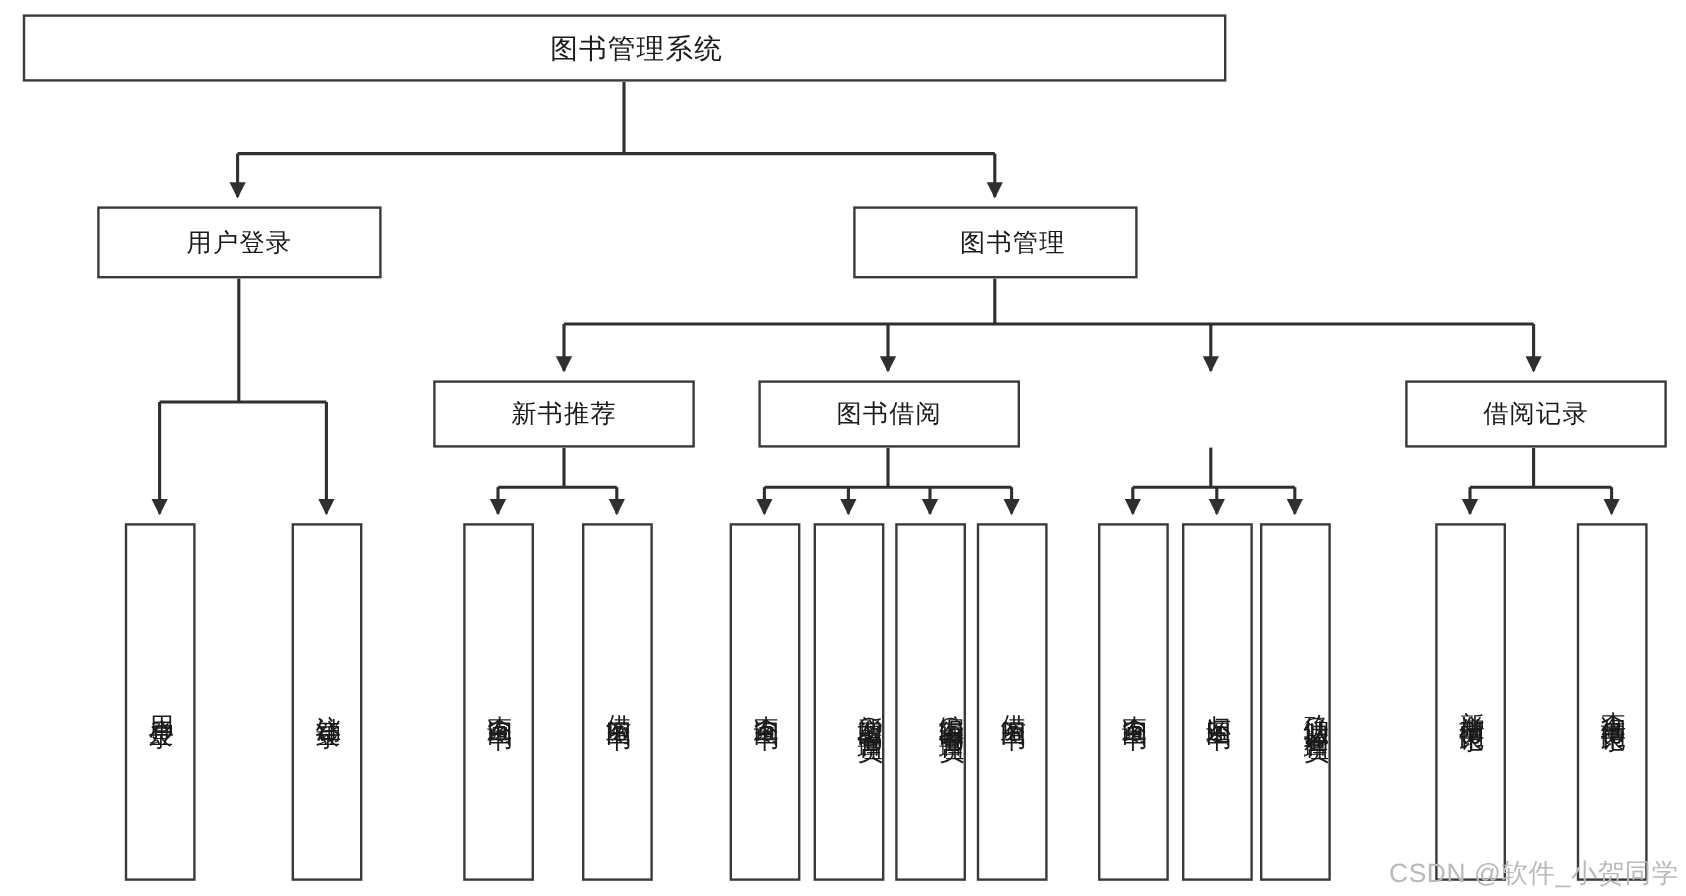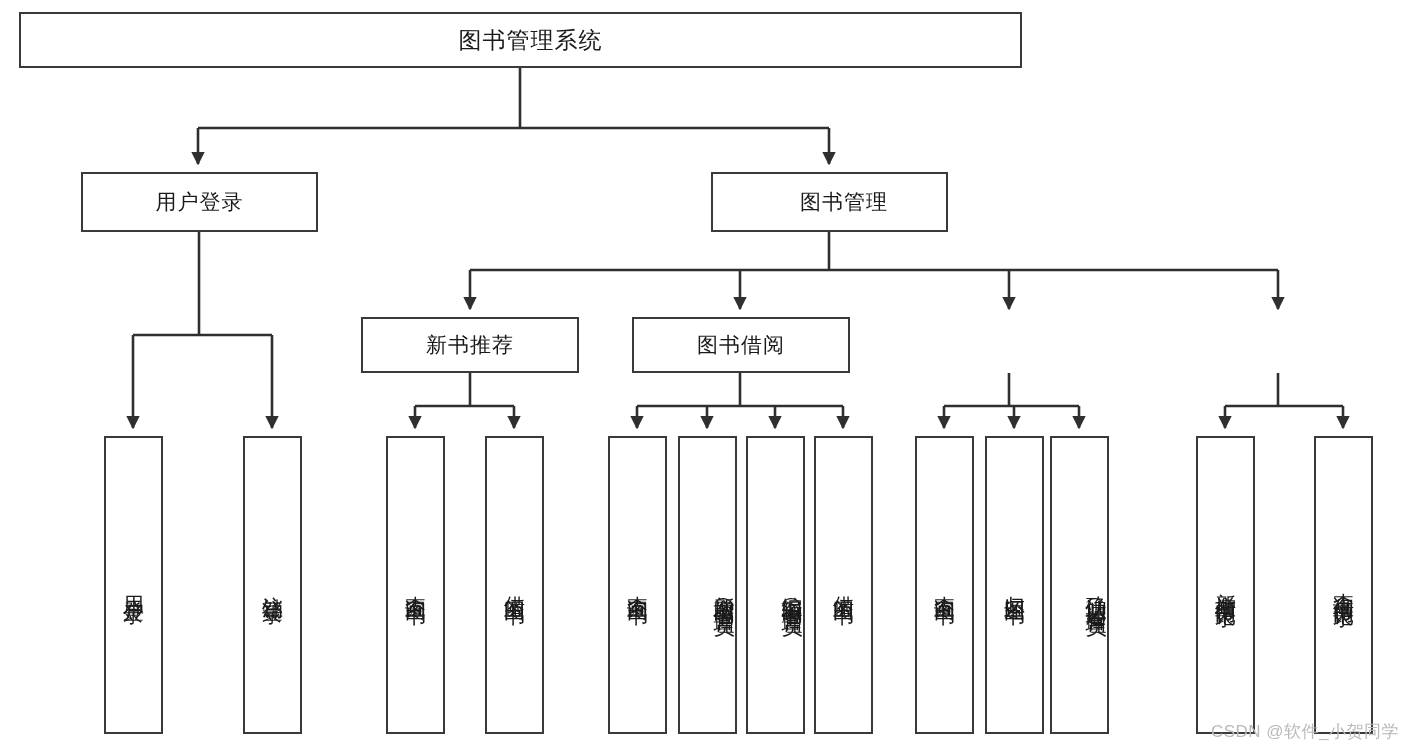--- a/index.html
+++ b/index.html
@@ -11,21 +11,21 @@
   .node{position:absolute;box-sizing:border-box;background:#ffffff;
         border:2.5px solid #3a3a3a;display:flex;align-items:center;
         justify-content:center;color:#1a1a1a;}
   .node.h{font-size:21px;letter-spacing:1px;}
   .node.v{writing-mode:vertical-rl;text-orientation:upright;
           font-size:21px;letter-spacing:3px;line-height:1.05;
           align-items:flex-start;justify-content:center;padding-top:14px;}
   .node.v.mid{align-items:center;padding-top:0;}
   .node.root{font-size:23px;letter-spacing:1px;padding-left:20px;}
 
-  #watermark{position:absolute;right:6px;bottom:4px;font-size:17px;
+  #watermark{position:absolute;right:6px;bottom:4px;font-size:22px;
              color:#b9b9b9;letter-spacing:0.5px;white-space:nowrap;}
 </style>
 </head>
 <body>
 
 <div id="stage">
 
   <svg id="wires" viewBox="0 0 1405 747" xmlns="http://www.w3.org/2000/svg">
     <defs>
       <marker id="arrow" viewBox="0 0 10 10" refX="9" refY="5" markerWidth="5.2" markerHeight="5.2" orient="auto-start-reverse">
@@ -76,20 +76,21 @@
     </g>
   </svg>
 
   <div class="node h root" style="left:19px;top:12px;width:1003px;height:56px;">图书管理系统</div>
 
   <div class="node h" style="left:81px;top:172px;width:237px;height:60px;">用户登录</div>
   <div class="node h" style="left:711px;top:172px;width:237px;height:60px;padding-left:29px;">图书管理</div>
 
   <div class="node h" style="left:632px;top:317px;width:218px;height:56px;">图书借阅</div>
   <div class="node h" style="left:361px;top:317px;width:218px;height:56px;">新书推荐</div>
+  <div class="node h" style="left:1171px;top:317px;width:218px;height:56px;">借阅记录</div>
 
   <div class="node v mid" style="left:104px;top:436px;width:59px;height:298px;">用户登录</div>
   <div class="node v mid" style="left:243px;top:436px;width:59px;height:298px;">注销登录</div>
 
   <div class="node v mid" style="left:386px;top:436px;width:59px;height:298px;">查询图书</div>
   <div class="node v mid" style="left:485px;top:436px;width:59px;height:298px;">借阅图书</div>
 
   <div class="node v mid" style="left:608px;top:436px;width:59px;height:298px;">查询图书</div>
   <div class="node v" style="left:678px;top:436px;width:59px;height:298px;">新增图书（管理员）</div>
   <div class="node v" style="left:746px;top:436px;width:59px;height:298px;">编辑图书（管理员）</div>

